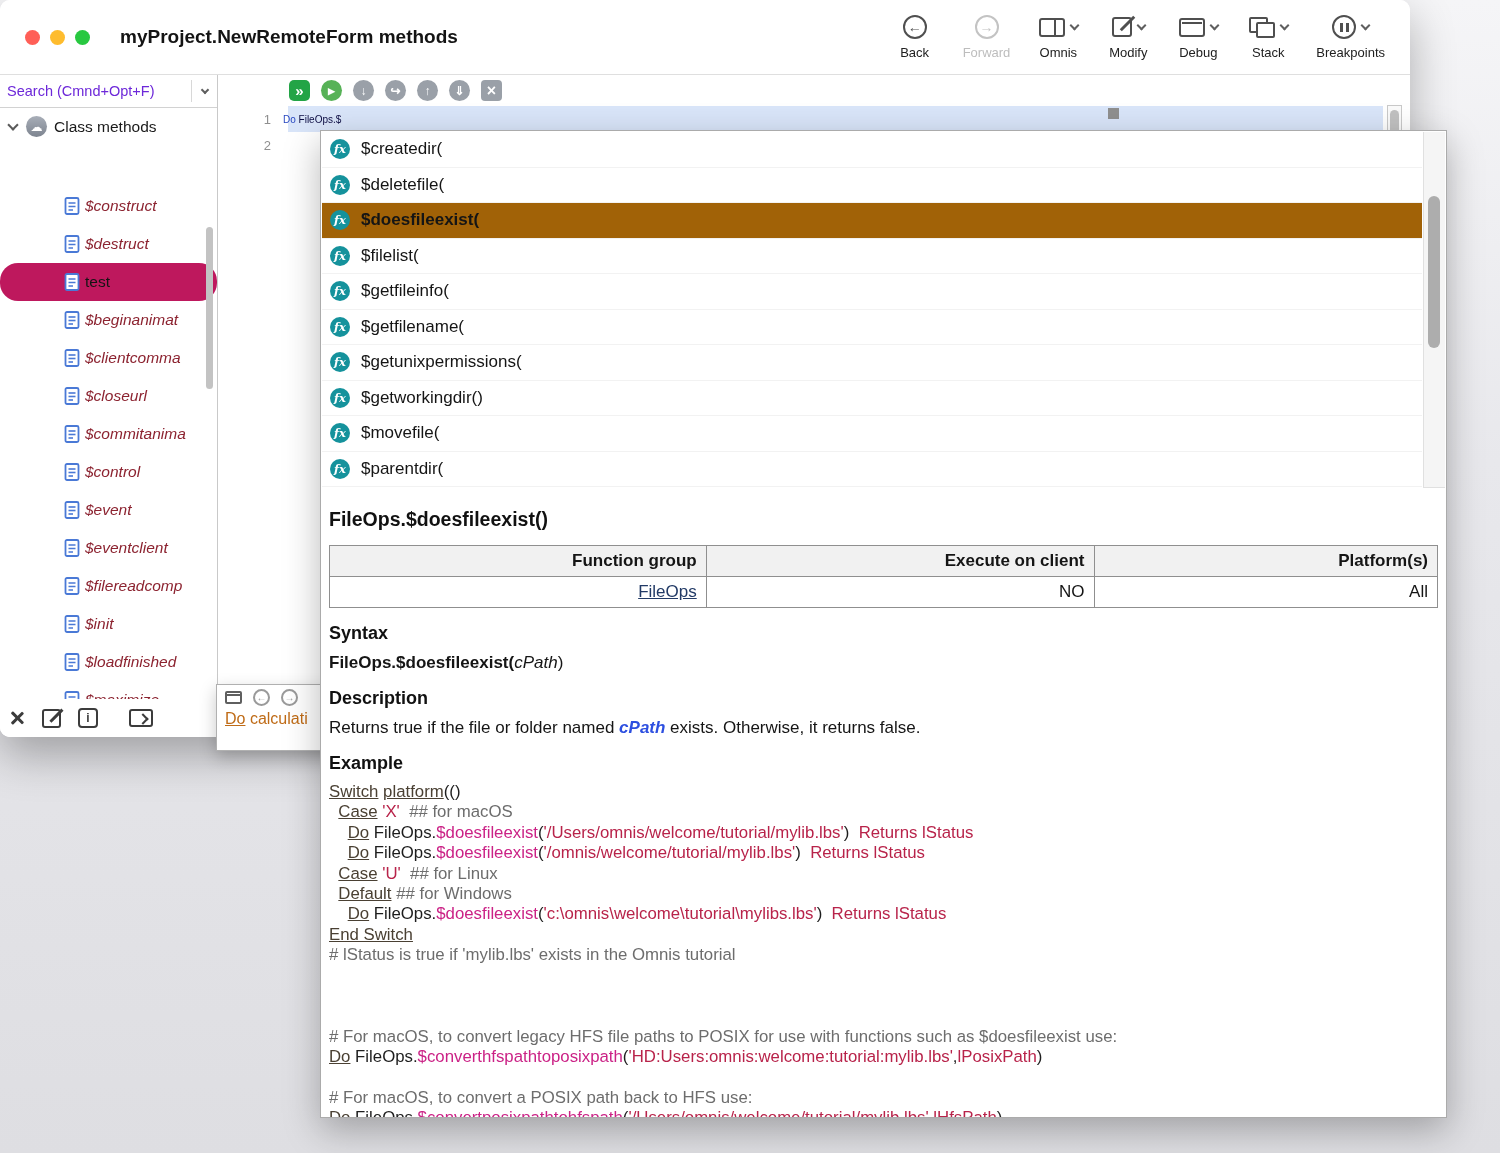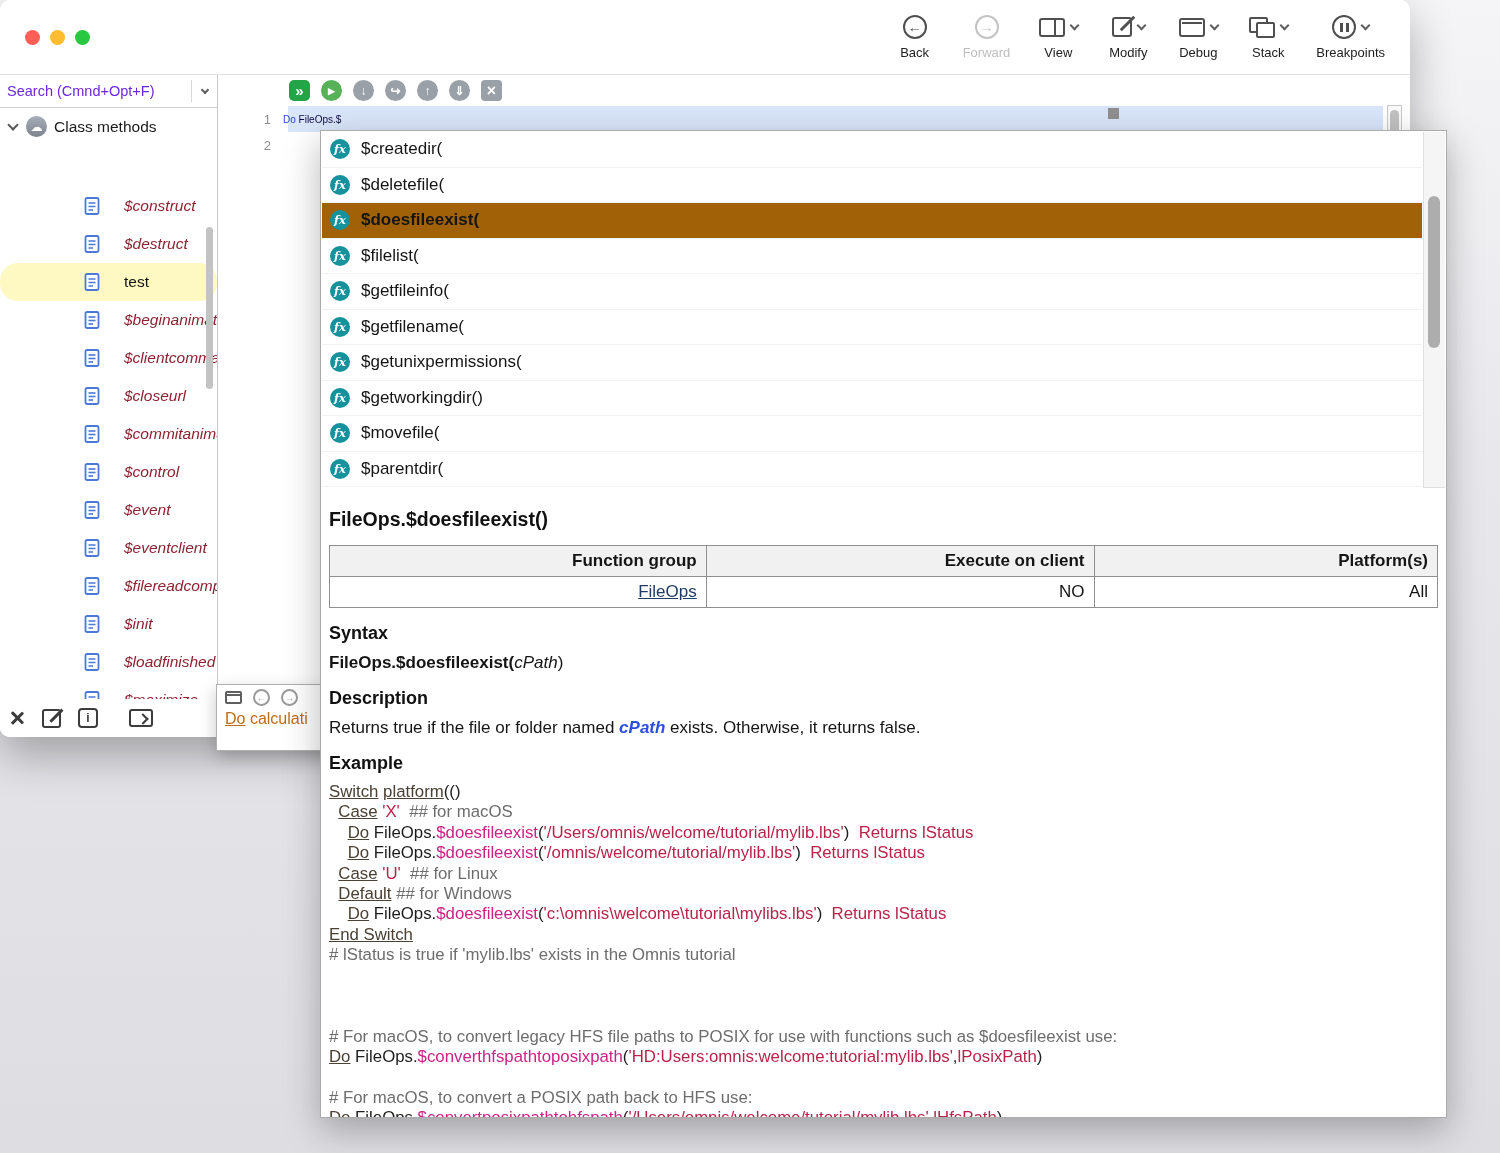--- a/index.html
+++ b/index.html
@@ -40,23 +40,23 @@
   #sidebar{position:absolute;left:0;top:75px;width:218px;bottom:0;background:#fff;border-right:1px solid #c9c9c9;border-radius:0 0 0 10px;overflow:hidden;}
   .search-row{height:33px;border-bottom:1px solid #d2d2d2;display:flex;align-items:center;padding:0 0 0 7px;color:#6d28d9;font-size:14.5px;}
   .search-label{flex:1;}
   .search-chev{width:26px;height:22px;border-left:1px solid #d8d8d8;display:flex;align-items:center;justify-content:center;}
   .search-chev .chev{width:6px;height:6px;margin-top:-2px;}
   .tree-root{height:37px;display:flex;align-items:center;gap:7px;padding-left:7px;font-size:15.5px;color:#1a1a1a;}
   .disc{width:8px;height:8px;border-right:2px solid #5a5a5a;border-bottom:2px solid #5a5a5a;transform:rotate(45deg);margin:0 2px 3px 2px;display:inline-block;}
   .rooticon{width:21px;height:21px;border-radius:50%;background:linear-gradient(#a8aeb8,#7d848f);color:#fff;font-size:12px;display:flex;align-items:center;justify-content:center;}
   .rooticon::before{content:"☁";}
   .m-list{position:absolute;top:112px;left:0;right:0;}
-  .m-row{height:38px;display:flex;align-items:center;gap:23px;padding-left:84px;font-size:15.5px;font-style:italic;color:#8c2330;white-space:nowrap;overflow:hidden;}
+  .m-row{height:38px;display:flex;align-items:center;gap:4px;padding-left:64px;font-size:15.5px;font-style:italic;color:#8c2330;white-space:nowrap;overflow:hidden;}
   .m-row.custom{font-style:normal;color:#141414;}
-  .m-row.sel{background:#fef9c3;border-radius:18px;}
+  .m-row.sel{background:#be185d;border-radius:18px;}
   .doc-ico{display:flex;}
   .sb-scroll{position:absolute;right:4px;top:152px;width:7px;height:162px;background:#c3c3c3;border-radius:4px;}
   .sb-foot{position:absolute;left:0;right:0;bottom:0;height:38px;display:flex;align-items:center;gap:17px;padding-left:9px;background:#fff;}
   .cross{position:relative;width:16px;height:16px;display:inline-block;}
   .cross::before,.cross::after{content:"";position:absolute;left:7px;top:0;width:2.5px;height:16px;background:#3c3c3c;border-radius:1px;}
   .cross::before{transform:rotate(45deg);}.cross::after{transform:rotate(-45deg);}
   .editsq{width:19px;height:19px;border:2px solid #3c3c3c;border-radius:3px;position:relative;display:inline-block;}
   .editsq::before{content:"";position:absolute;width:2.5px;height:17px;background:#3c3c3c;transform:rotate(45deg);left:11px;top:-4px;}
   .infosq{width:20px;height:20px;border:2px solid #3c3c3c;border-radius:4px;display:flex;align-items:center;justify-content:center;font-size:12px;font-weight:bold;color:#3c3c3c;}
   .infosq::before{content:"i";}
@@ -136,40 +136,41 @@
 
 <div id="page">
 
   <div id="main-window">
     <div class="titlebar">
       <div class="lights">
         <span class="light red"></span>
         <span class="light yellow"></span>
         <span class="light green"></span>
       </div>
+      <div class="win-title">myProject.NewRemoteForm methods</div>
 
       <div class="tools">
         <div class="tool">
           <div class="tool-top">
               <span class="ico-circ ico-back"></span>
             </div>
           <div class="tool-label">Back</div>
         </div>
         <div class="tool disabled">
           <div class="tool-top">
               <span class="ico-circ ico-fwd"></span>
             </div>
           <div class="tool-label">Forward</div>
         </div>
         <div class="tool">
           <div class="tool-top">
               <span class="ico-view"></span>
               <i class="chev"></i>
             </div>
-          <div class="tool-label">View</div>
+          <div class="tool-label">Omnis</div>
         </div>
         <div class="tool">
           <div class="tool-top">
               <span class="ico-modify"></span>
               <i class="chev"></i>
             </div>
           <div class="tool-label">Modify</div>
         </div>
         <div class="tool">
           <div class="tool-top">

